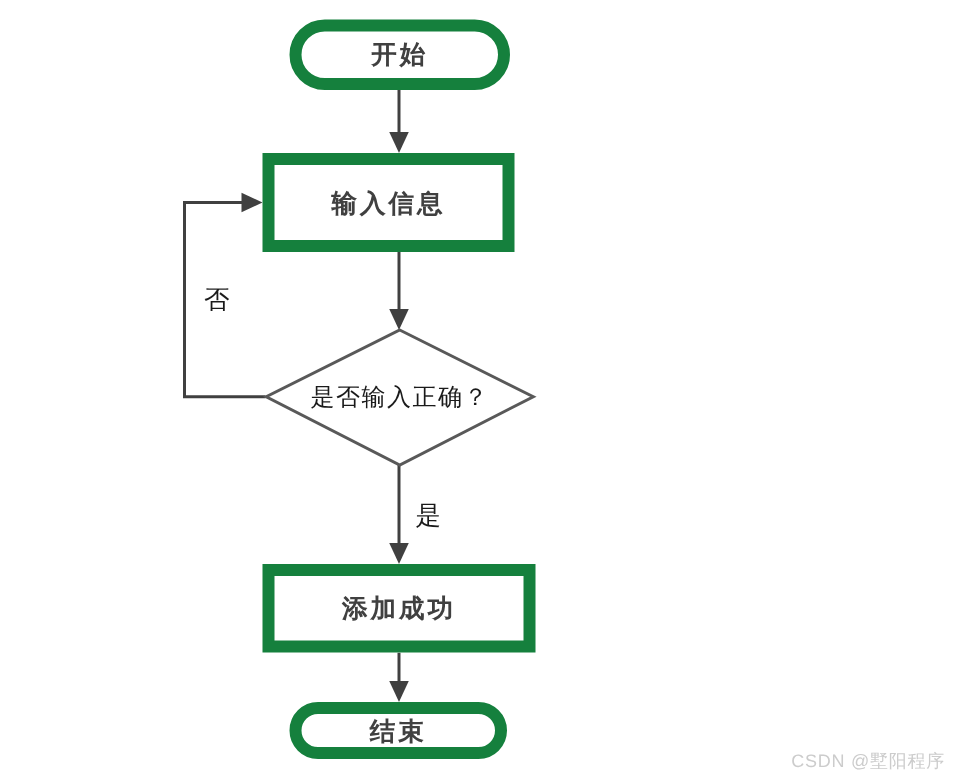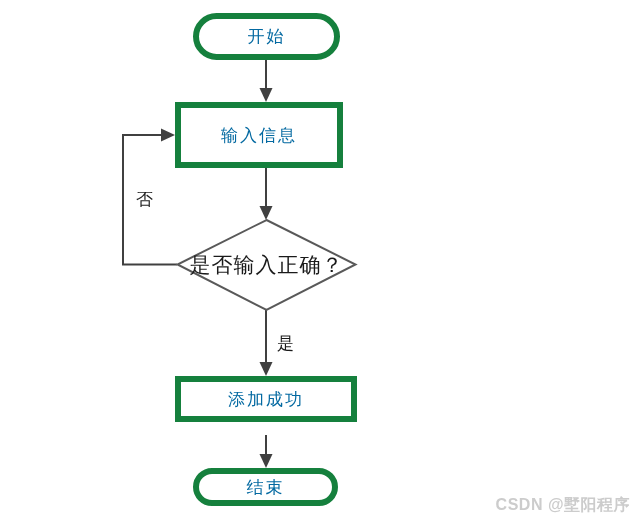--- a/index.html
+++ b/index.html
@@ -17,54 +17,54 @@
   }
   .layer {
     position: absolute;
     left: 0;
     top: 0;
   }
   .node {
     position: absolute;
     box-sizing: border-box;
     background: #ffffff;
-    border: 6px solid #15803d;
+    border: 8px solid #15803d;
     display: flex;
     align-items: center;
     justify-content: center;
     font-size: 17px;
-    color: #0369a1;
+    color: #404040;
     letter-spacing: 2px;
+    font-weight: bold;
   }
   .stadium {
     border-radius: 25px;
   }
   .diamond-label {
     position: absolute;
     display: flex;
     align-items: center;
     justify-content: center;
-    font-size: 21px;
+    font-size: 16px;
     color: #1a1a1a;
     letter-spacing: 1px;
   }
   .edge-label {
     position: absolute;
     font-size: 17px;
     color: #1a1a1a;
   }
   .watermark {
     position: absolute;
     right: 5px;
     bottom: 5px;
     font-family: "Liberation Sans", "DejaVu Sans", sans-serif;
-    font-size: 16px;
+    font-size: 12px;
     color: #cccccc;
     letter-spacing: 0.5px;
-    font-weight: bold;
   }
 </style>
 </head>
 <body>
 
 <div class="canvas">
 
   <svg class="layer" width="635" height="521" viewBox="0 0 635 521">
 
     <line x1="266" y1="60" x2="266" y2="90" stroke="#404040" stroke-width="2"></line>
@@ -88,21 +88,21 @@
   <div class="node stadium" style="left:193px; top:13px; width:147px; height:47px;">
     <span>开始</span>
   </div>
 
   <div class="node" style="left:175px; top:102px; width:168px; height:66px;">
     <span>输入信息</span>
   </div>
 
   <div class="diamond-label" style="left:178px; top:250px; width:177px; height:30px;">是否输入正确？</div>
 
-  <div class="node" style="left:175px; top:376px; width:182px; height:46px;">
+  <div class="node" style="left:175px; top:376px; width:182px; height:59px;">
     <span>添加成功</span>
   </div>
 
   <div class="node stadium" style="left:193px; top:468px; width:145px; height:38px;">
     <span>结束</span>
   </div>
 
   <div class="edge-label" style="left:136px; top:188px;">否</div>
 
   <div class="edge-label" style="left:277px; top:332px;">是</div>

